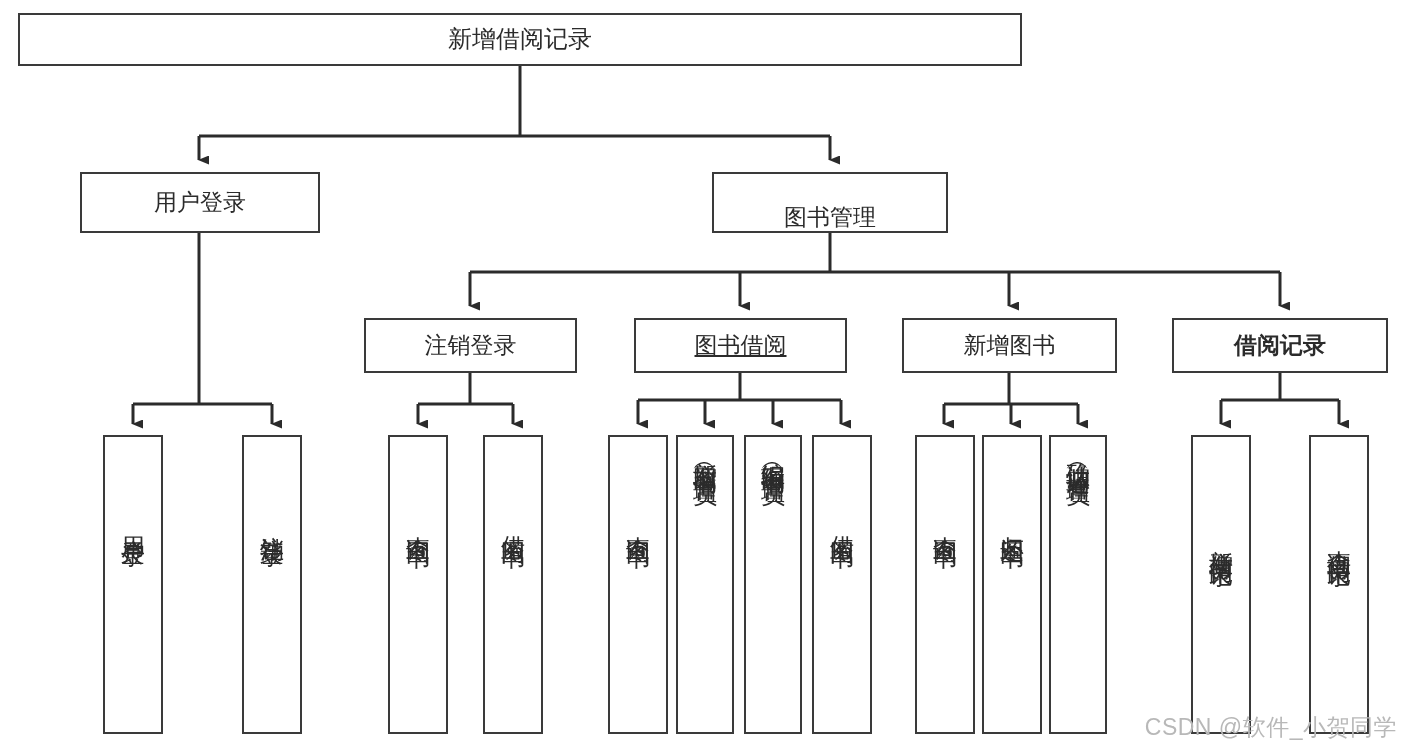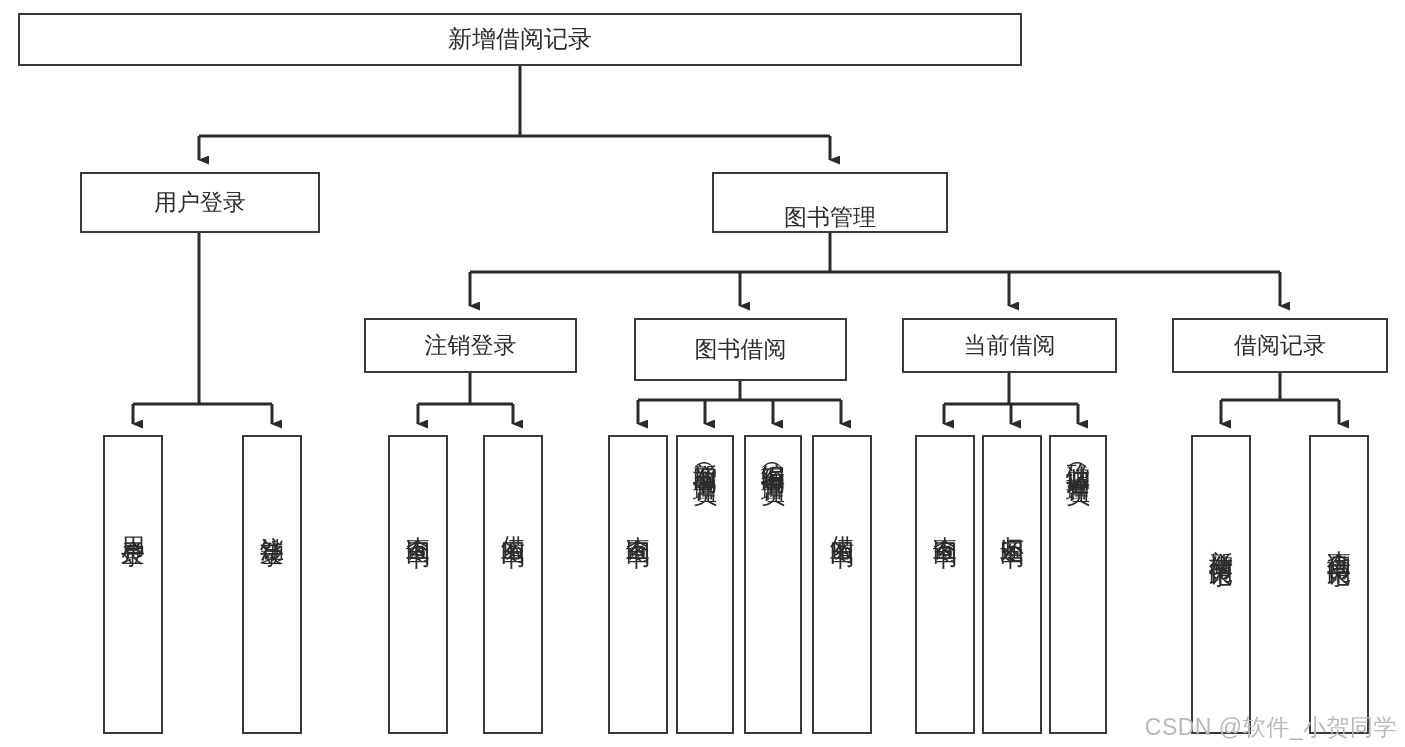--- a/index.html
+++ b/index.html
@@ -140,27 +140,27 @@
   <div class="node h" style="left:80px; top:172px; width:240px; height:61px;">
     <span class="node-label">用户登录</span>
   </div>
   <div class="node h" style="left:712px; top:172px; width:236px; height:61px;align-items:flex-end;">
     <span class="node-label">图书管理</span>
   </div>
 
   <div class="node h" style="left:364px; top:318px; width:213px; height:55px;">
     <span class="node-label">注销登录</span>
   </div>
-  <div class="node h" style="left:634px; top:318px; width:213px; height:63px;">
+  <div class="node h" style="left:634px; top:318px; width:213px; height:55px;text-decoration:underline;">
     <span class="node-label">图书借阅</span>
   </div>
   <div class="node h" style="left:902px; top:318px; width:215px; height:55px;">
-    <span class="node-label">当前借阅</span>
-  </div>
-  <div class="node h" style="left:1172px; top:318px; width:216px; height:55px;">
+    <span class="node-label">新增图书</span>
+  </div>
+  <div class="node h" style="left:1172px; top:318px; width:216px; height:55px;font-weight:bold;">
     <span class="node-label">借阅记录</span>
   </div>
 
   <div class="node v mid" style="left:103px; top:435px; width:60px; height:299px;">
     <span class="node-label">用户登录</span>
   </div>
   <div class="node v mid" style="left:242px; top:435px; width:60px; height:299px;">
     <span class="node-label">注销登录</span>
   </div>
 

